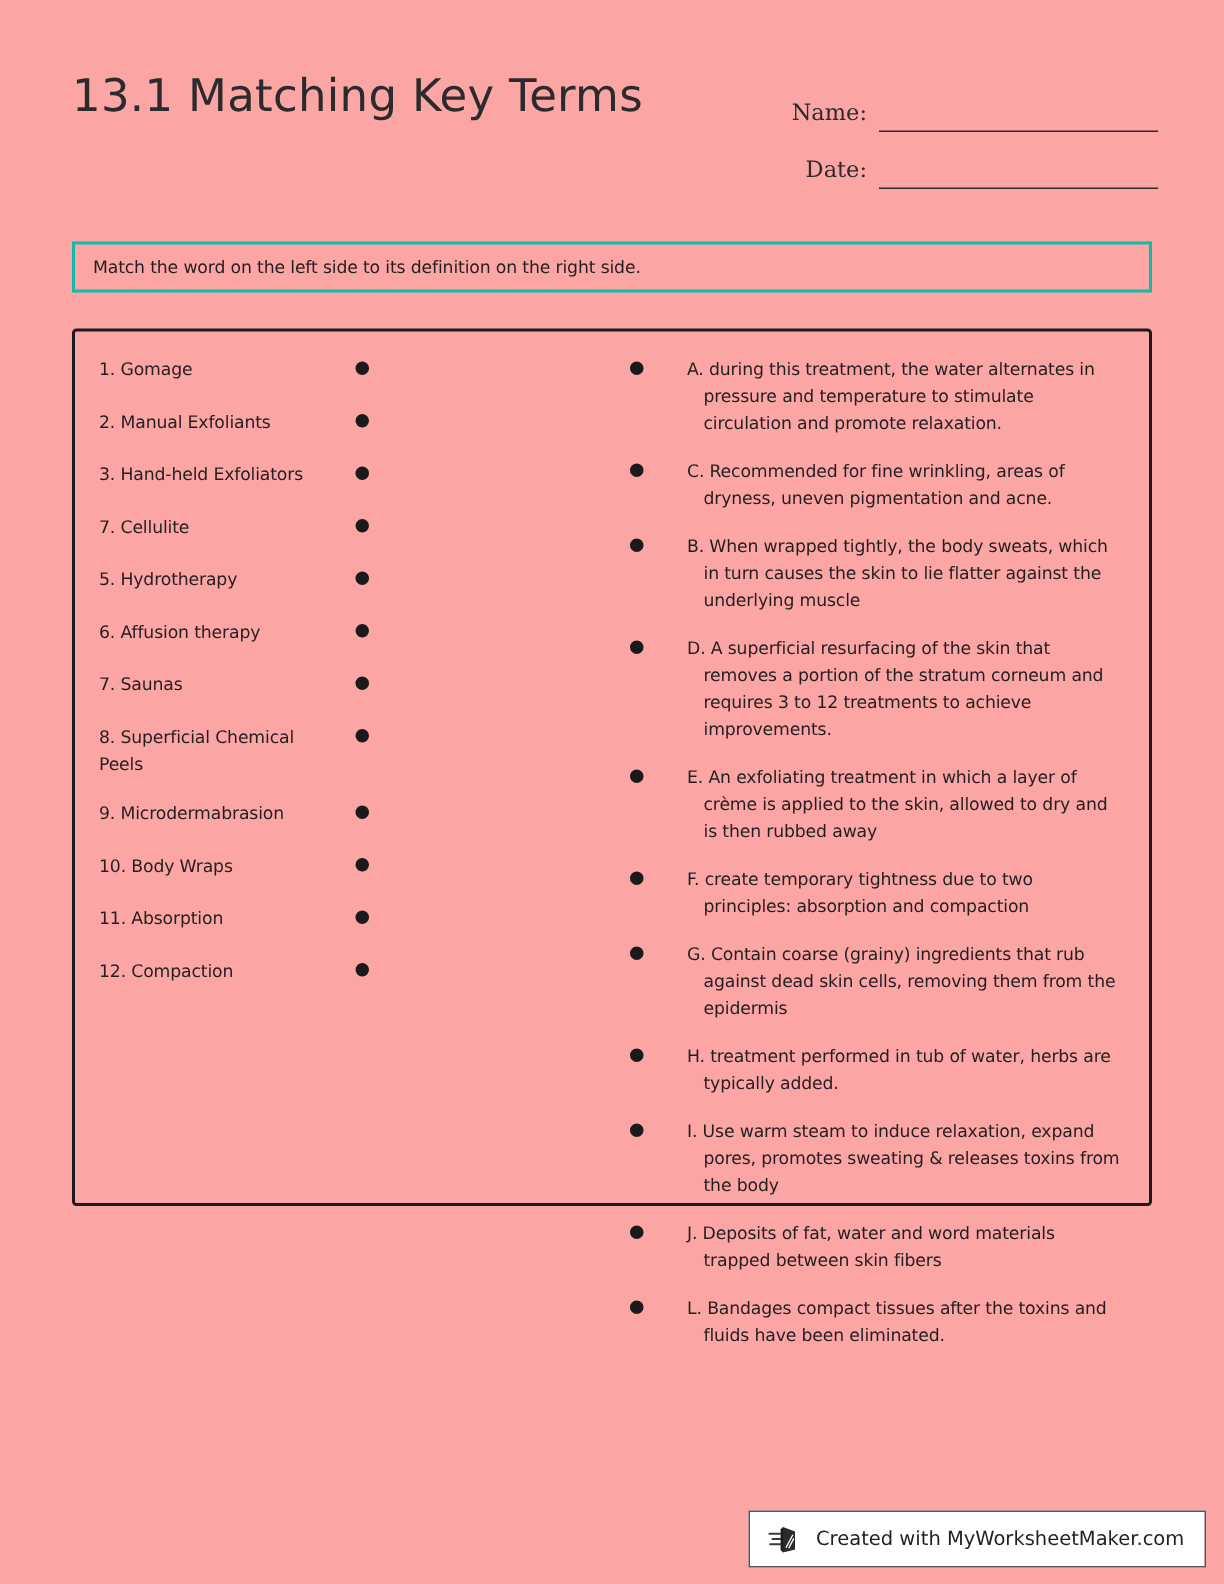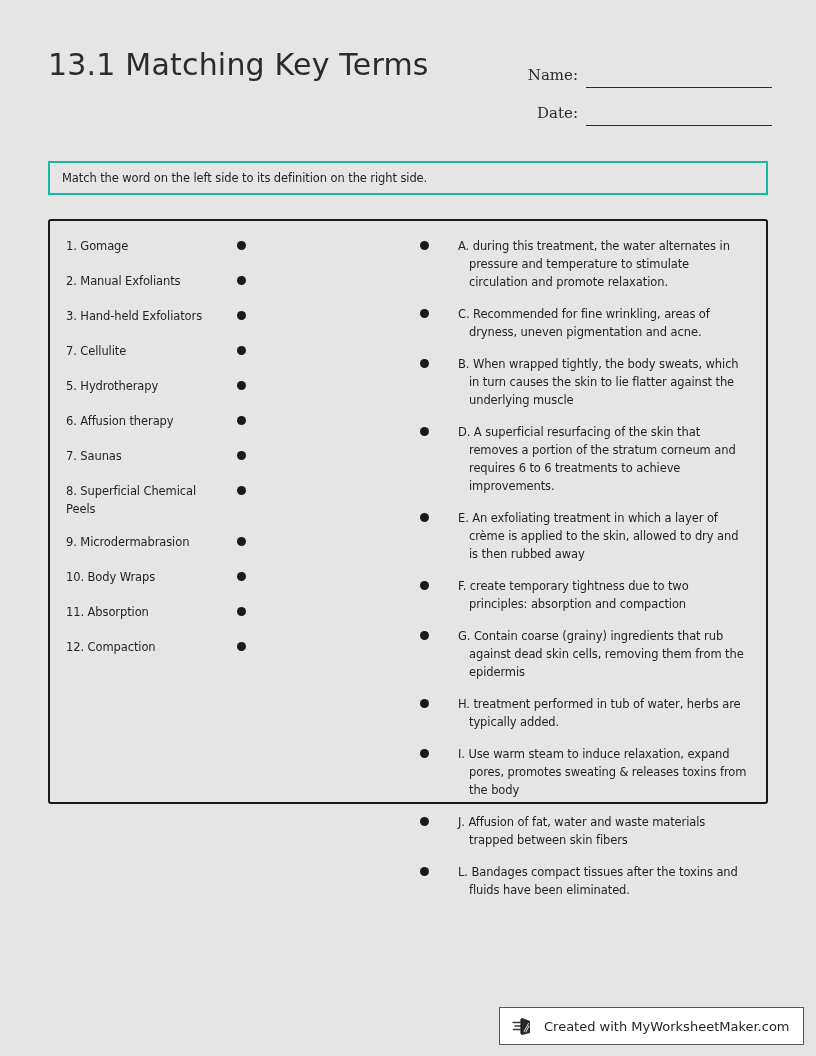--- a/index.html
+++ b/index.html
@@ -4,21 +4,21 @@
 <style>
   html, body {
     margin: 0;
     padding: 0;
     background: #ffffff;
   }
   .page {
     position: relative;
     width: 816px;
     height: 1056px;
-    background: #e5e5e5;
+    background: #fca5a5;
     font-family: "DejaVu Sans", sans-serif;
     color: #231f20;
     overflow: hidden;
   }
 
   
   .header {
     position: absolute;
     left: 0;
     top: 40px;
@@ -268,21 +268,21 @@
       <div class="def-row">
         <div class="def-dot"></div>
         <div class="def-text">C. Recommended for fine wrinkling, areas of dryness, uneven pigmentation and acne.</div>
       </div>
       <div class="def-row">
         <div class="def-dot"></div>
         <div class="def-text">B. When wrapped tightly, the body sweats, which in turn causes the skin to lie flatter against the underlying muscle</div>
       </div>
       <div class="def-row">
         <div class="def-dot"></div>
-        <div class="def-text">D. A superficial resurfacing of the skin that removes a portion of the stratum corneum and requires 6 to 6 treatments to achieve improvements.</div>
+        <div class="def-text">D. A superficial resurfacing of the skin that removes a portion of the stratum corneum and requires 3 to 12 treatments to achieve improvements.</div>
       </div>
       <div class="def-row">
         <div class="def-dot"></div>
         <div class="def-text">E. An exfoliating treatment in which a layer of crème is applied to the skin, allowed to dry and is then rubbed away</div>
       </div>
       <div class="def-row">
         <div class="def-dot"></div>
         <div class="def-text">F. create temporary tightness due to two principles: absorption and compaction</div>
       </div>
       <div class="def-row">
@@ -292,21 +292,21 @@
       <div class="def-row">
         <div class="def-dot"></div>
         <div class="def-text">H. treatment performed in tub of water, herbs are typically added.</div>
       </div>
       <div class="def-row">
         <div class="def-dot"></div>
         <div class="def-text">I. Use warm steam to induce relaxation, expand pores, promotes sweating &amp; releases toxins from the body</div>
       </div>
       <div class="def-row">
         <div class="def-dot"></div>
-        <div class="def-text">J. Affusion of fat, water and waste materials trapped between skin fibers</div>
+        <div class="def-text">J. Deposits of fat, water and word materials trapped between skin fibers</div>
       </div>
       <div class="def-row">
         <div class="def-dot"></div>
         <div class="def-text">L. Bandages compact tissues after the toxins and fluids have been eliminated.</div>
       </div>
     </div>
 
   </div>
 
   <div class="footer-badge">

